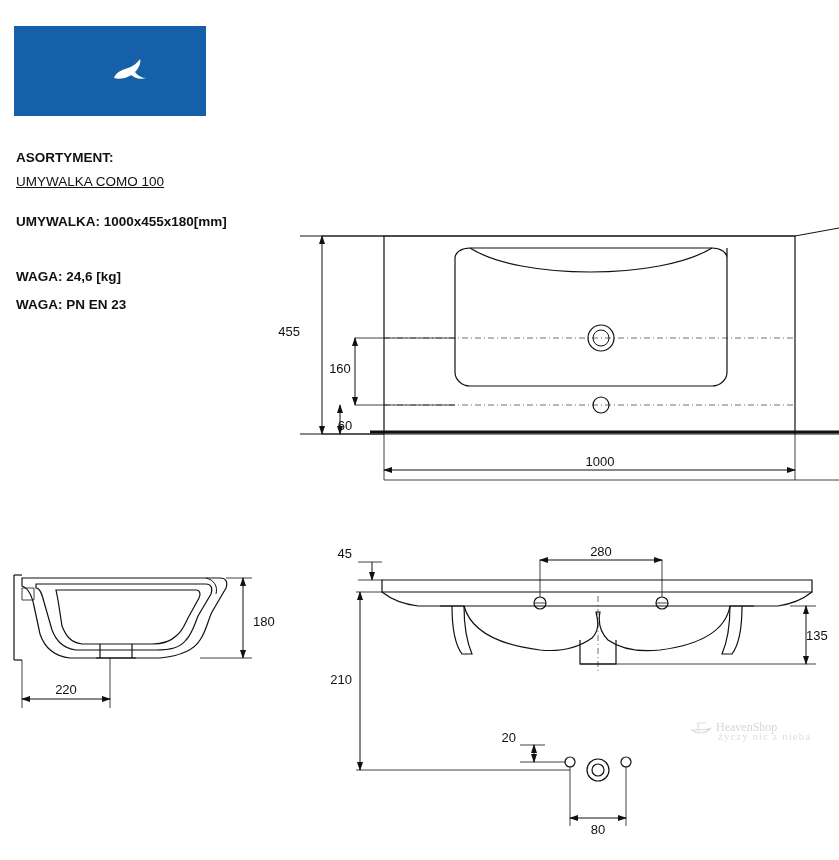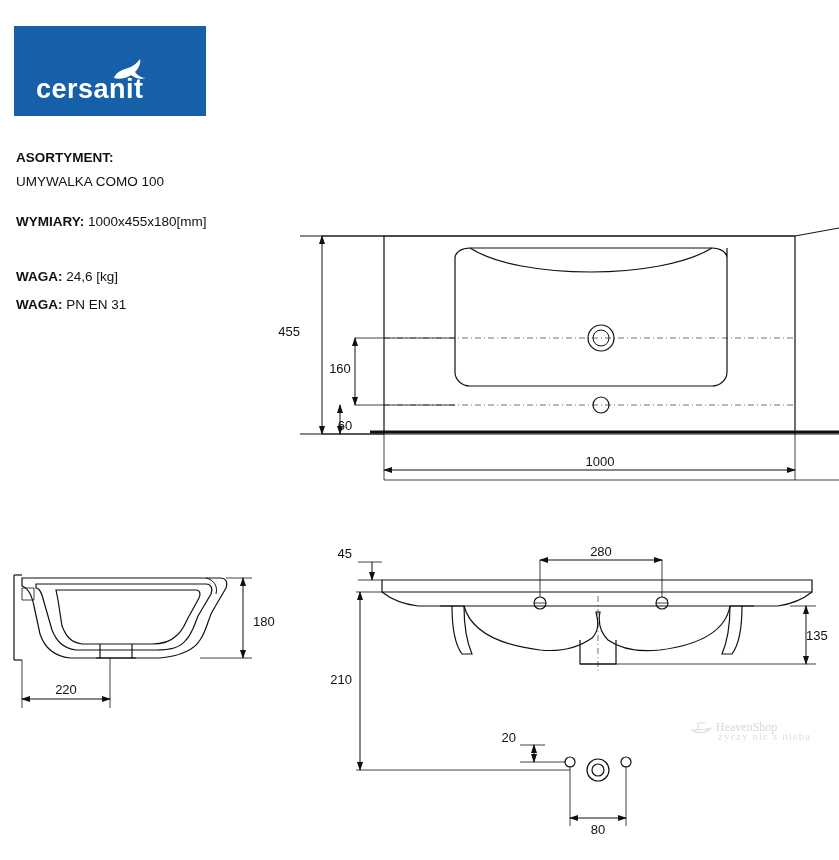--- a/index.html
+++ b/index.html
@@ -22,23 +22,23 @@
     position:absolute;left:22px;top:48px;
     font-size:27px;font-weight:bold;color:#ffffff;letter-spacing:.5px;
   }
   .logo-dolphin{
     position:absolute;left:96px;top:32px;width:40px;height:26px;
   }
 
   
   .spec{position:absolute;left:16px;font-size:13.5px;color:#111;white-space:nowrap;}
   .spec b{font-weight:bold;margin-top:24px;}
-  .spec .val{font-weight:normal;}
+  .spec .val{font-weight:bold;}
   .s1{top:150px;font-weight:bold;}
-  .s2{top:174px;}
+  .s2{top:174px;text-decoration:underline;}
   .s3{top:214px;}
   .s4{top:269px;}
   .s5{top:297px;}
 
   
   svg.draw{position:absolute;left:0;top:0;width:839px;height:860px;}
   text{font-family:"Liberation Sans", sans-serif;font-size:13px;fill:#111;}
 
   
   .wm{
@@ -57,28 +57,27 @@
 </head>
 <body>
 
 <div class="page">
 
   <div class="logo-box">
     <svg class="logo-dolphin" viewBox="0 0 40 26">
       <path d="M4 20 C10 22 20 20 26 13 C30 8 31 4 30 1 C27 5 24 8 18 10 C12 12 6 14 4 20 Z" fill="#ffffff"></path>
       <path d="M20 16 C24 20 30 22 36 20 C32 20 28 18 25 14 Z" fill="#ffffff"></path>
     </svg>
-    <div class="logo-text">cersanit</div>
   </div>
 
   <div class="spec s1"><b>ASORTYMENT:</b></div>
   <div class="spec s2">UMYWALKA COMO 100</div>
-  <div class="spec s3"><b>WYMIARY:</b> <span class="val">1000x455x180[mm]</span></div>
+  <div class="spec s3"><b>UMYWALKA:</b> <span class="val">1000x455x180[mm]</span></div>
   <div class="spec s4"><b>WAGA:</b> <span class="val">24,6 [kg]</span></div>
-  <div class="spec s5"><b>WAGA:</b> <span class="val">PN EN 31</span></div>
+  <div class="spec s5"><b>WAGA:</b> <span class="val">PN EN 23</span></div>
 
   <svg class="draw" viewBox="0 0 839 860">
     <defs>
       <marker id="ar" markerWidth="9" markerHeight="9" refX="8" refY="3" orient="auto">
         <path d="M0,0 L9,3 L0,6 z" fill="#111"></path>
       </marker>
       <marker id="arS" markerWidth="9" markerHeight="9" refX="1" refY="3" orient="auto">
         <path d="M9,0 L0,3 L9,6 z" fill="#111"></path>
       </marker>
     </defs>

